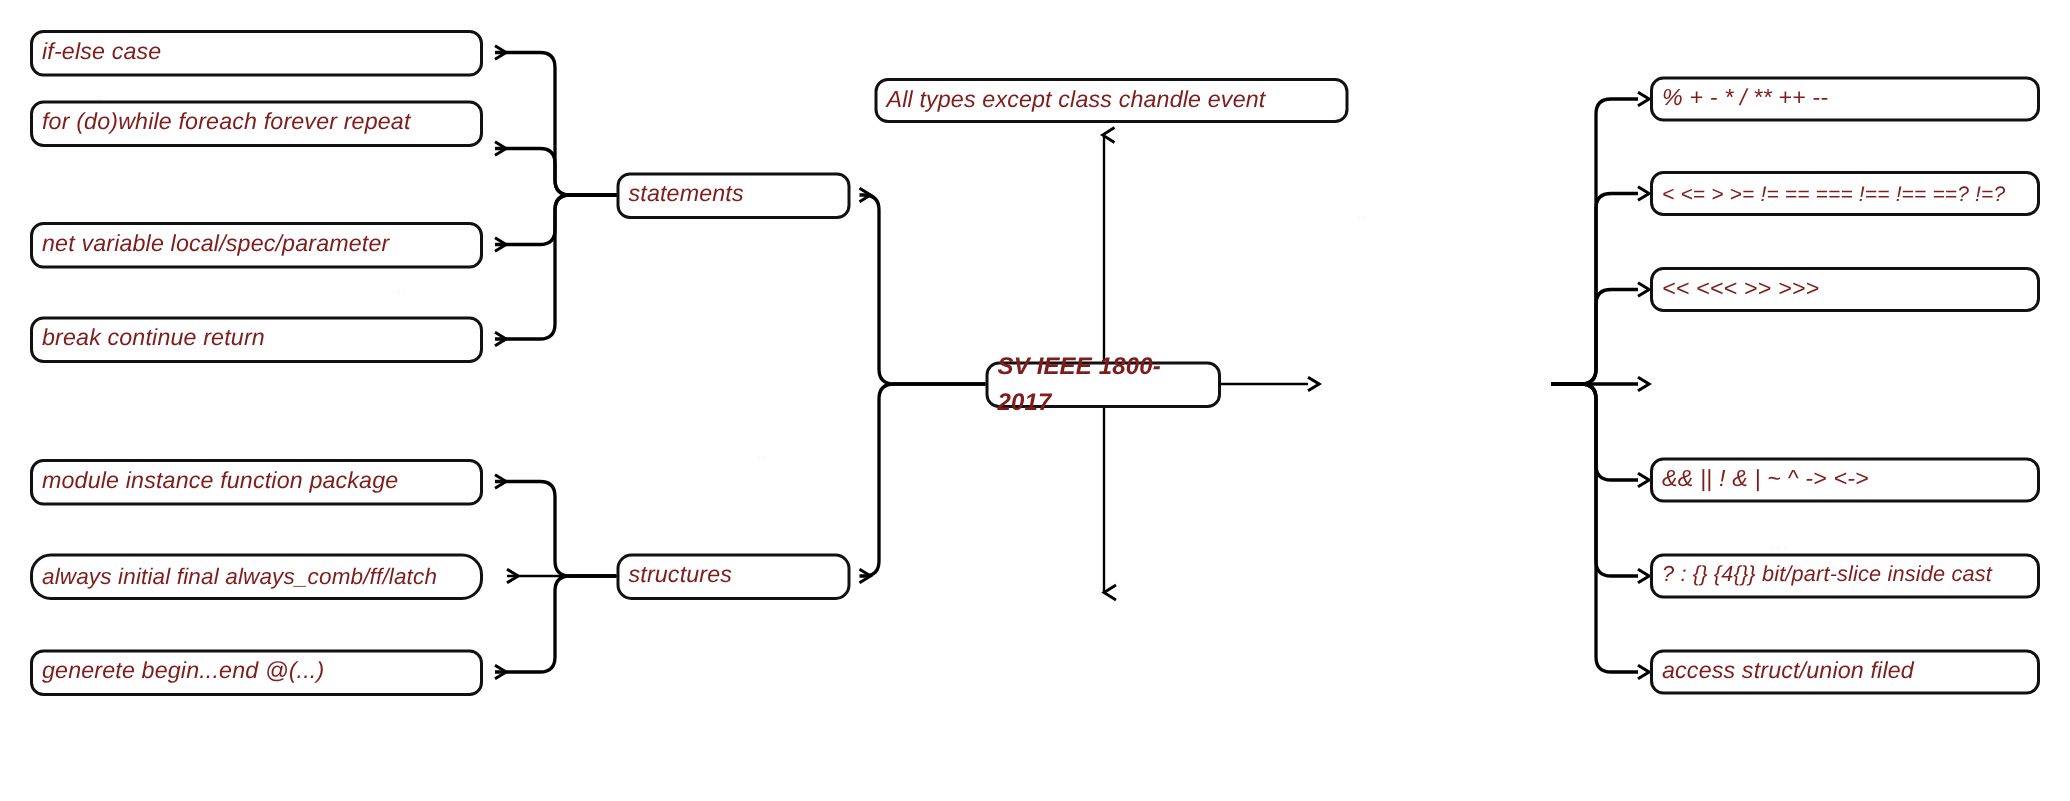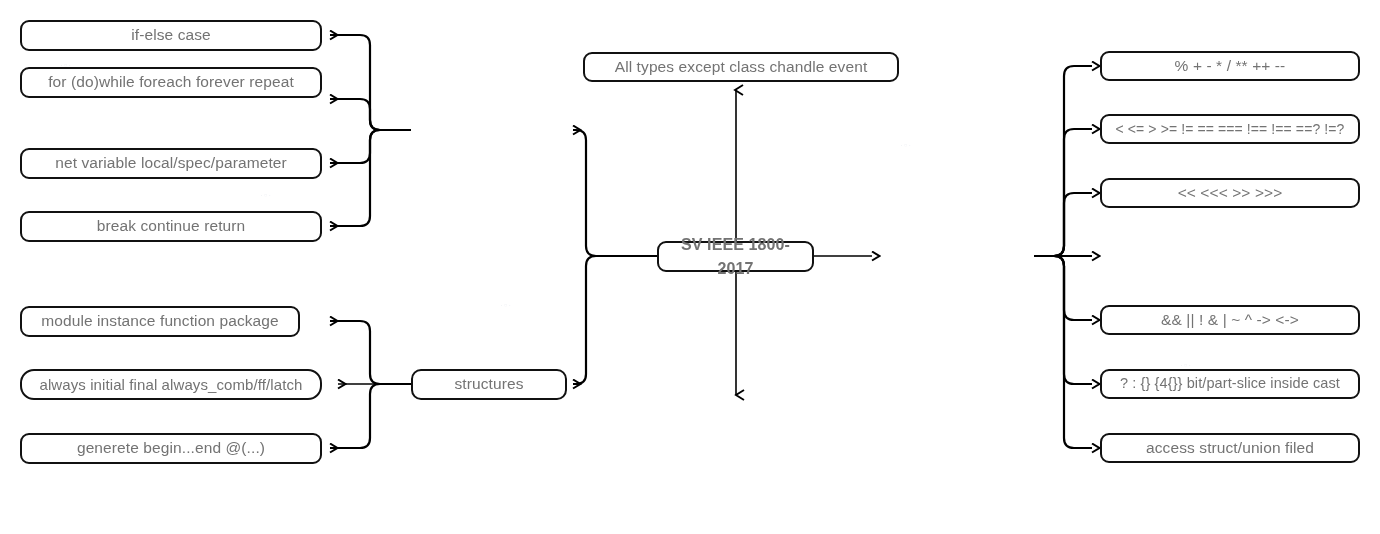--- a/index.html
+++ b/index.html
@@ -38,27 +38,27 @@
   }
   .node {
     position: absolute;
     box-sizing: border-box;
     border: 2.2px solid #111111;
     border-radius: 9px;
     background: #ffffff;
     display: flex;
     align-items: center;
     justify-content: center;
-    text-align: center;
-    color: #737373;
+    color: #7f1d1d;
     font-size: 15.5px;
     line-height: 1.45;
     letter-spacing: .1px;
     padding: 0 6px;
     z-index: 5;
+    font-style: italic;
   }
   .node.root {
     font-weight: bold;
     font-size: 16px;
     border-width: 2.4px;
   }
   .node.big {
     border-radius: 12px;
     padding: 0 18px;
   }
@@ -140,30 +140,33 @@
   <div class="node" style="left:20px; top:67px; width:302px; height:31px;">
     <span class="txt">for (do)while foreach forever repeat</span>
   </div>
   <div class="node" style="left:20px; top:148px; width:302px; height:31px;">
     <span class="txt">net variable local/spec/parameter</span>
   </div>
   <div class="node" style="left:20px; top:211px; width:302px; height:31px;">
     <span class="txt">break continue return</span>
   </div>
 
-  <div class="node" style="left:20px; top:306px; width:280px; height:31px;">
+  <div class="node" style="left:20px; top:306px; width:302px; height:31px;">
     <span class="txt">module instance function package</span>
   </div>
   <div class="node" style="left:20px; top:369px; width:302px; height:31px; font-size:15px;border-radius:14px;">
     <span class="txt">always initial final always_comb/ff/latch</span>
   </div>
   <div class="node" style="left:20px; top:433px; width:302px; height:31px;">
     <span class="txt">generete begin...end @(...)</span>
   </div>
 
+  <div class="node" style="left:411px; top:115px; width:156px; height:31px;">
+    <span class="txt">statements</span>
+  </div>
   <div class="node" style="left:411px; top:369px; width:156px; height:31px;border-radius:10px;">
     <span class="txt">structures</span>
   </div>
 
   <div class="node" style="left:583px; top:52px; width:316px; height:30px;">
     <span class="txt">All types except class chandle event</span>
   </div>
 
   <div class="node root" style="left:657px; top:241px; width:157px; height:31px;">
     <span class="txt">SV IEEE 1800-2017</span>

